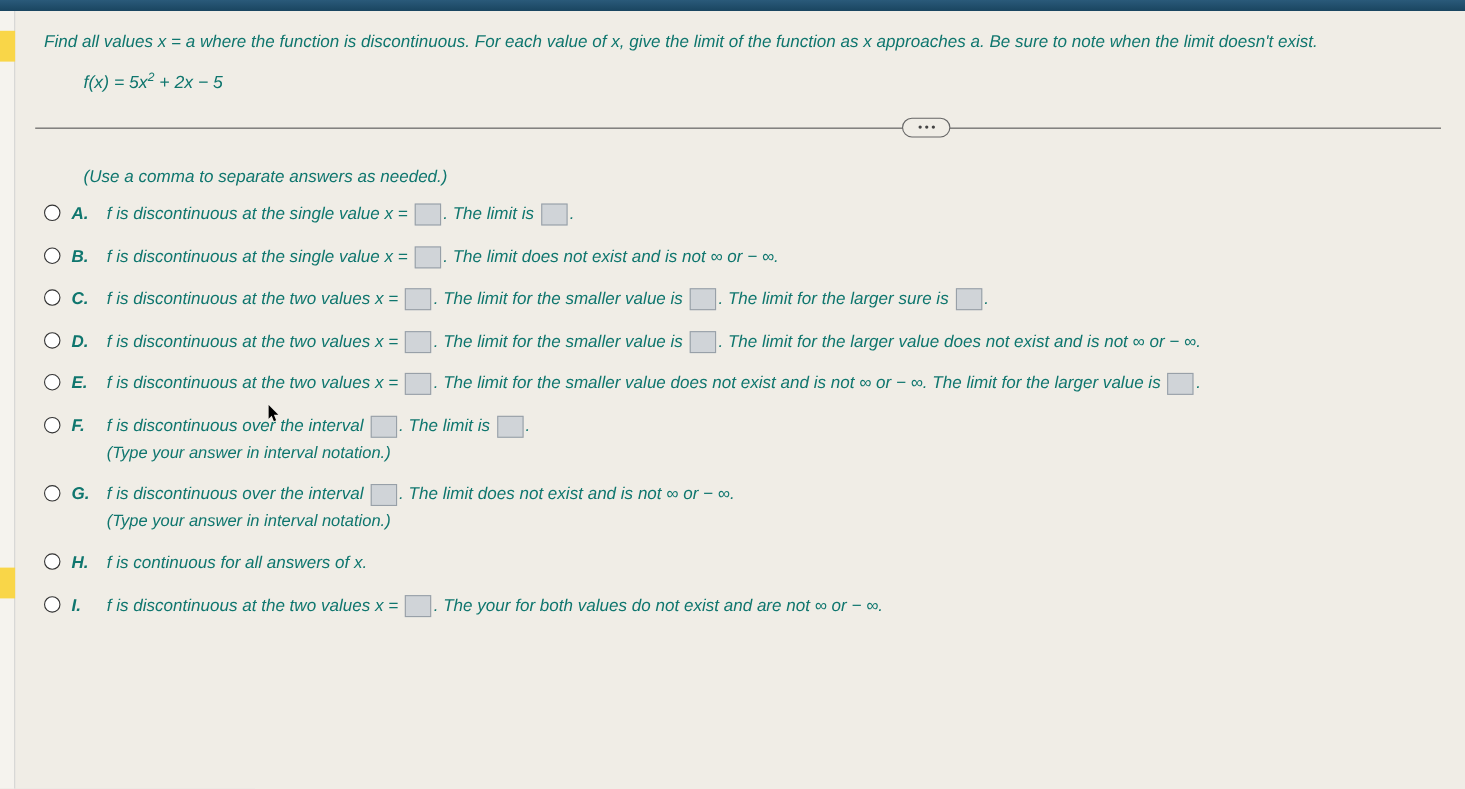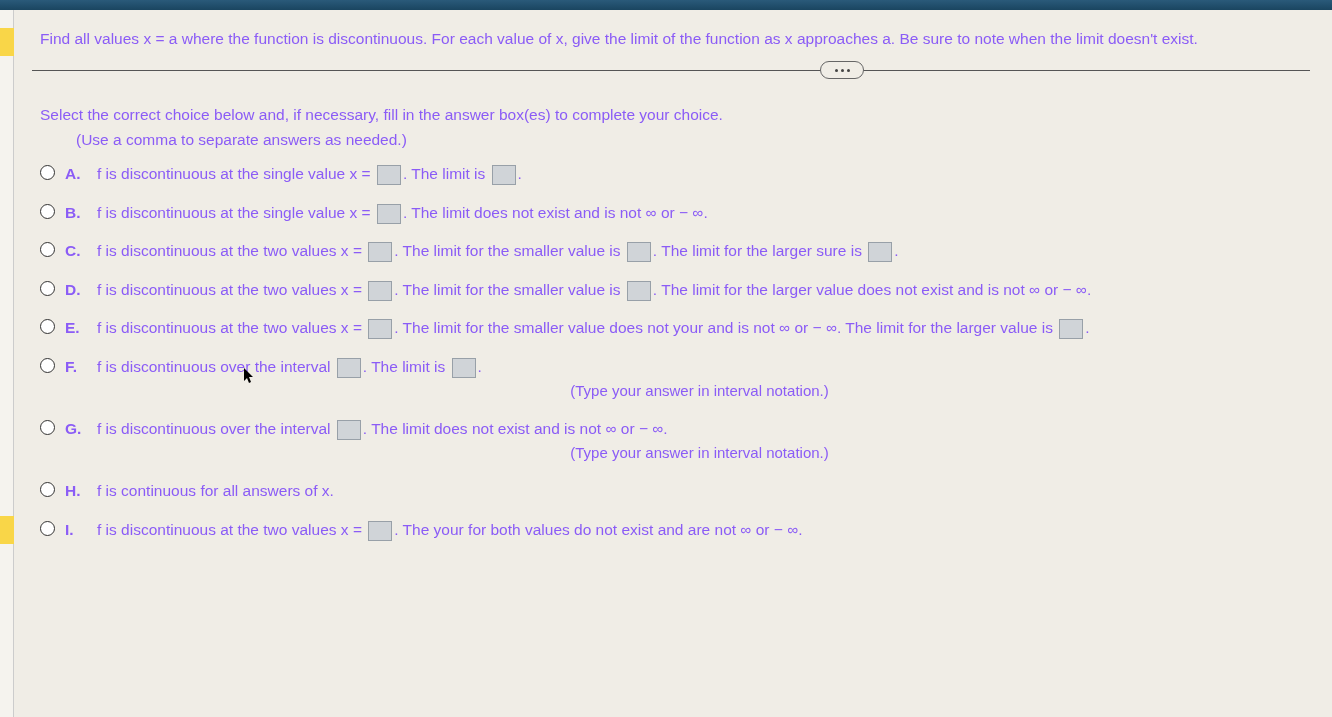--- a/index.html
+++ b/index.html
@@ -33,23 +33,24 @@
     background: #f9d648;
   }
   .content {
     position: absolute;
     left: 14px;
     right: 0;
     top: 10px;
     bottom: 0;
     background: #f0ede6;
     padding: 18px 30px 18px 26px;
-    color: #8b5cf6;
+    color: #0f766e;
     font-size: 15.5px;
     line-height: 1.45;
+    font-style: italic;
   }
   .question-text { margin-bottom: 14px; }
   .formula {
     margin-left: 36px;
     margin-top: 6px;
     margin-bottom: 22px;
     font-size: 16px;
   }
   .sup { font-size: 11px; vertical-align: super; }
   .divider-row {
@@ -101,21 +102,21 @@
     margin-top: 2px;
     cursor: pointer;
   }
   .letter {
     font-weight: bold;
     flex-shrink: 0;
     width: 22px;
   }
   .choice-body { flex: 1; }
   .choice-text { display: inline; }
-  .sub-note { display: block; margin-top: 2px; font-size: 15px; text-align: center; }
+  .sub-note { display: block; margin-top: 2px; font-size: 15px; }
   .answer-box {
     display: inline-block;
     width: 24px;
     height: 20px;
     background: #d0d4d8;
     border: 1px solid #98a0a8;
     vertical-align: middle;
     margin: 0 2px;
     cursor: text;
   }
@@ -134,31 +135,33 @@
 <div class="top-bar"></div>
 <div class="left-strip">
   <div class="yellow-tab" style="top:18px"></div>
   <div class="yellow-tab" style="top:506px"></div>
 </div>
 
 <div class="content">
 
   <div class="question-text">Find all values x = a where the function is discontinuous. For each value of x, give the limit of the function as x approaches a. Be sure to note when the limit doesn't exist.</div>
 
+  <div class="formula">
+    <span>f(x) = 5x</span><span class="sup">2</span><span> + 2x − 5</span>
+  </div>
 
   <div class="divider-row">
     <hr class="divider-line">
     <div class="ellipsis-pill">
       <span></span>
       <span></span>
       <span></span>
     </div>
   </div>
 
-  <div class="instruction">Select the correct choice below and, if necessary, fill in the answer box(es) to complete your choice.</div>
   <div class="sub-instruction">(Use a comma to separate answers as needed.)</div>
 
   <div class="choice-row">
     <div class="radio"></div>
     <div class="letter">A.</div>
     <div class="choice-body">
       <span class="choice-text">f is discontinuous at the single value x =</span>
       <span class="answer-box"></span><span class="choice-text">. The limit is</span>
       <span class="answer-box"></span><span class="choice-text">.</span>
     </div>
@@ -192,21 +195,21 @@
       <span class="answer-box"></span><span class="choice-text">. The limit for the smaller value is</span>
       <span class="answer-box"></span><span class="choice-text">. The limit for the larger value does not exist and is not ∞ or − ∞.</span>
     </div>
   </div>
 
   <div class="choice-row">
     <div class="radio"></div>
     <div class="letter">E.</div>
     <div class="choice-body">
       <span class="choice-text">f is discontinuous at the two values x =</span>
-      <span class="answer-box"></span><span class="choice-text">. The limit for the smaller value does not your and is not ∞ or − ∞. The limit for the larger value is</span>
+      <span class="answer-box"></span><span class="choice-text">. The limit for the smaller value does not exist and is not ∞ or − ∞. The limit for the larger value is</span>
       <span class="answer-box"></span><span class="choice-text">.</span>
     </div>
   </div>
 
   <div class="choice-row">
     <div class="radio"></div>
     <div class="letter">F.</div>
     <div class="choice-body">
       <span class="choice-text">f is discontinuous over the interval</span>
       <span class="answer-box"></span><span class="choice-text">. The limit is</span>

